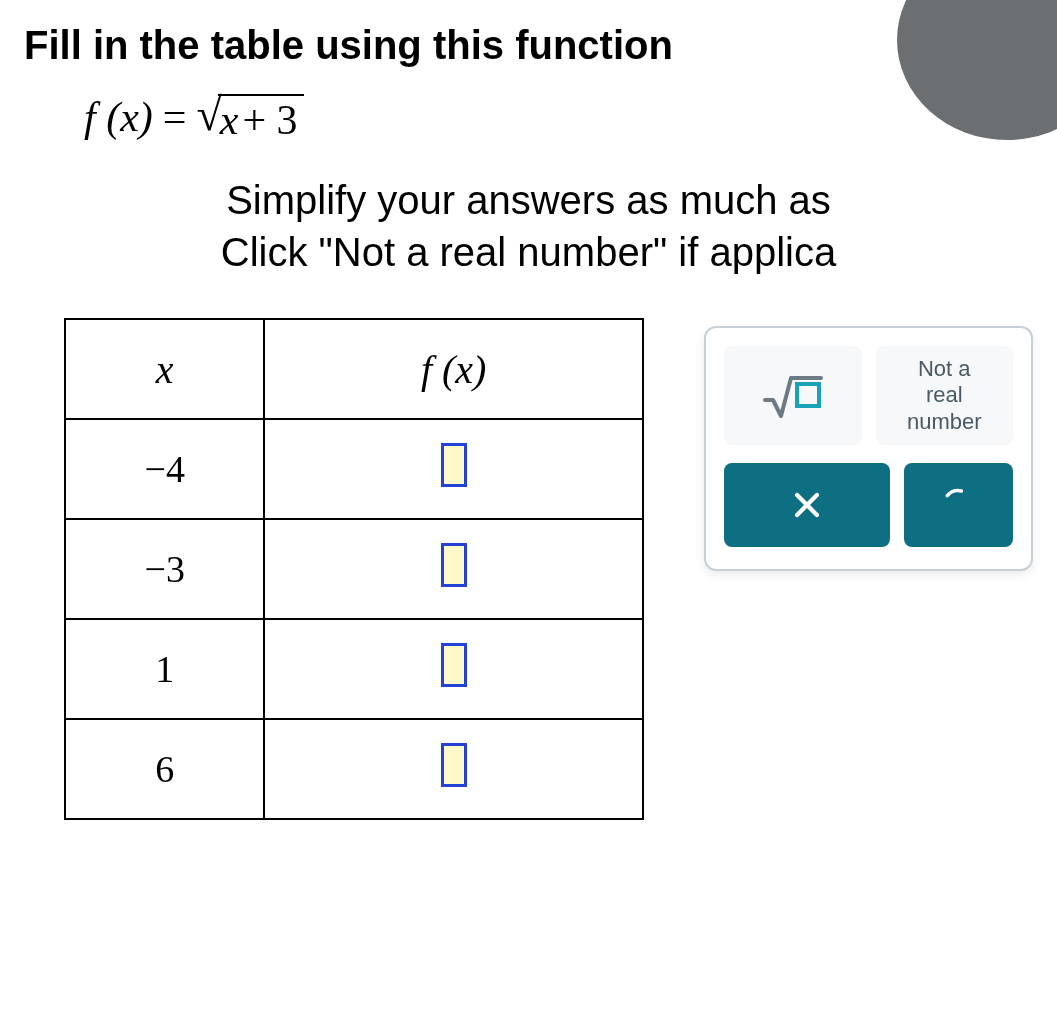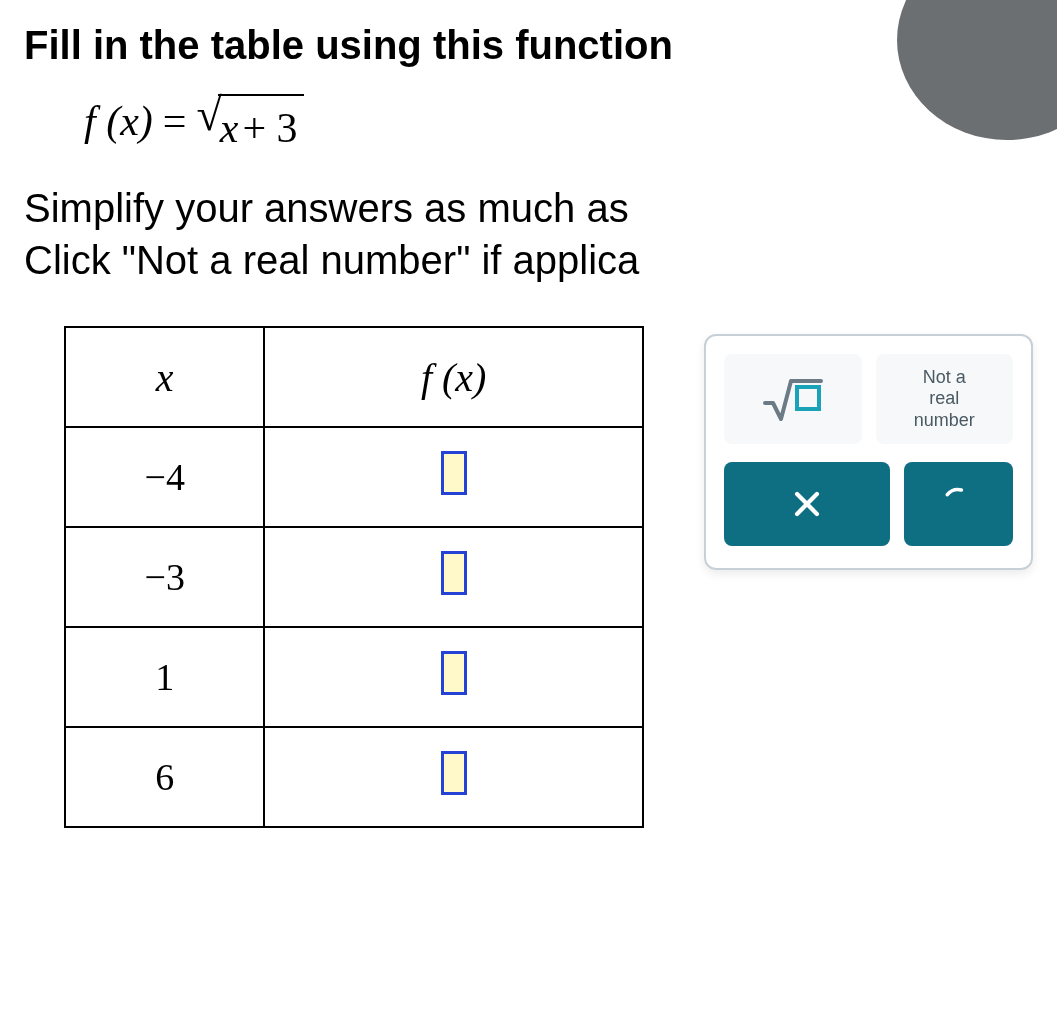--- a/index.html
+++ b/index.html
@@ -47,29 +47,30 @@
   }
   .sqrt-sign {
     font-style: normal;
     font-size: 46px;
     line-height: 1;
     position: relative;
     top: 2px;
   }
   .sqrt-body {
     border-top: 2.5px solid #000;
-    padding: 8px 6px 0 2px;
+    padding: 0 6px 0 2px;
     margin-left: -4px;
     margin-top: 4px;
     font-style: italic;
   }
   .plus3 { font-style: normal; margin-left:4px;}
   .instr2 {
     margin: 0 0 40px 0;
     line-height: 1.3;
+    text-align: center;
   }
   .workarea {
     display: flex;
     align-items: flex-start;
     gap: 60px;
     margin-left: 40px;
   }
   table.func {
     border-collapse: collapse;
   }
@@ -124,21 +125,21 @@
     display: flex;
     align-items: center;
     justify-content: center;
     font-size: 24px;
     color: #4a5a64;
     cursor: pointer;
     min-height: 90px;
   }
   .tool-btn.sqrt-btn svg { width: 64px; height: 52px; }
   .tool-btn.text-btn {
-    font-size: 18px;
+    font-size: 22px;
     line-height: 1.2;
     text-align: center;
     color: #4a5a64;
   }
   .action-row {
     display: flex;
     gap: 14px;
   }
   .action-btn {
     background: #0f6f82;

